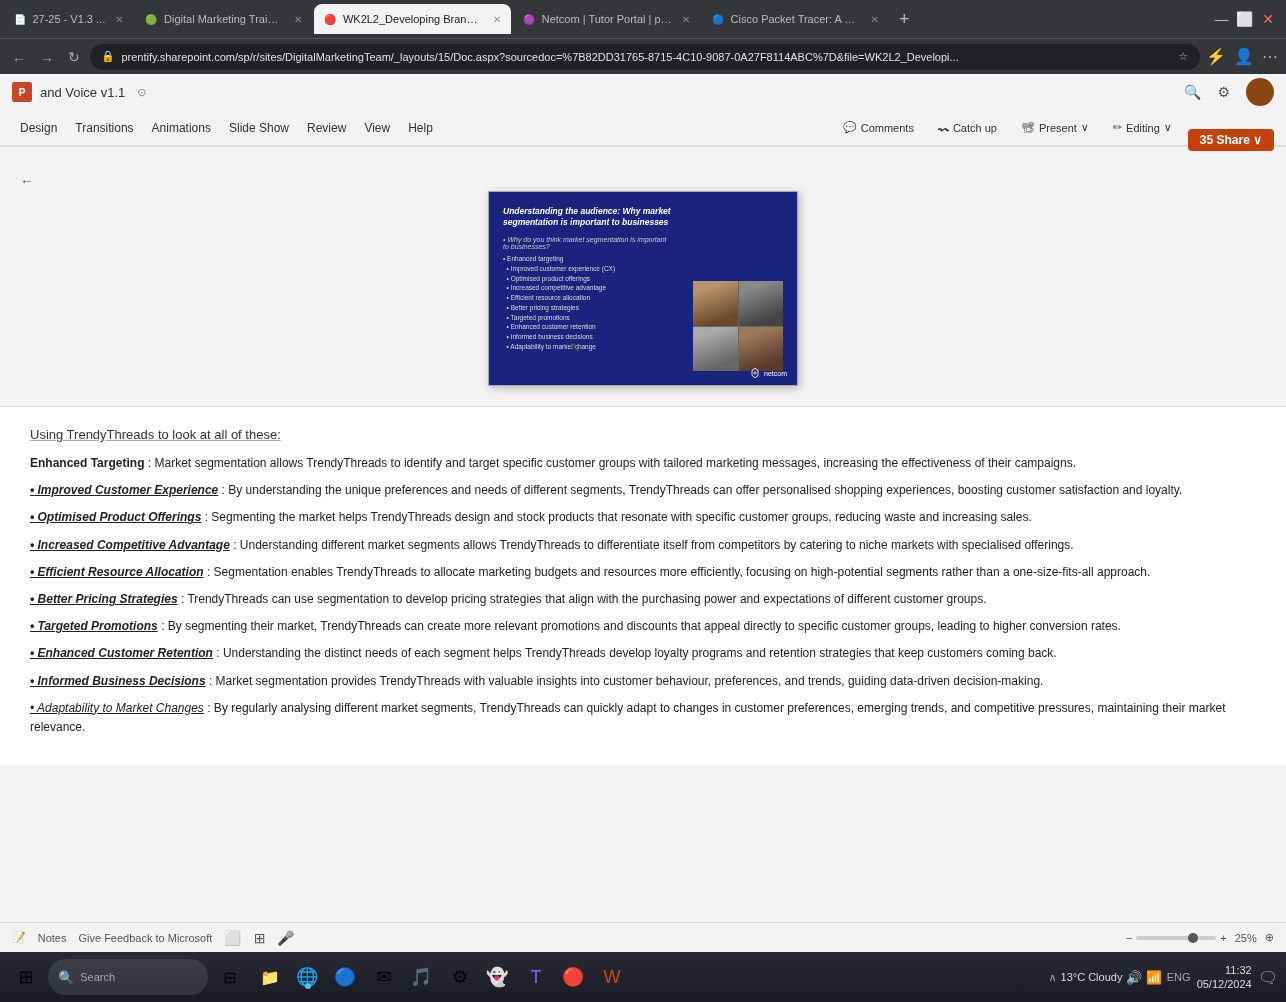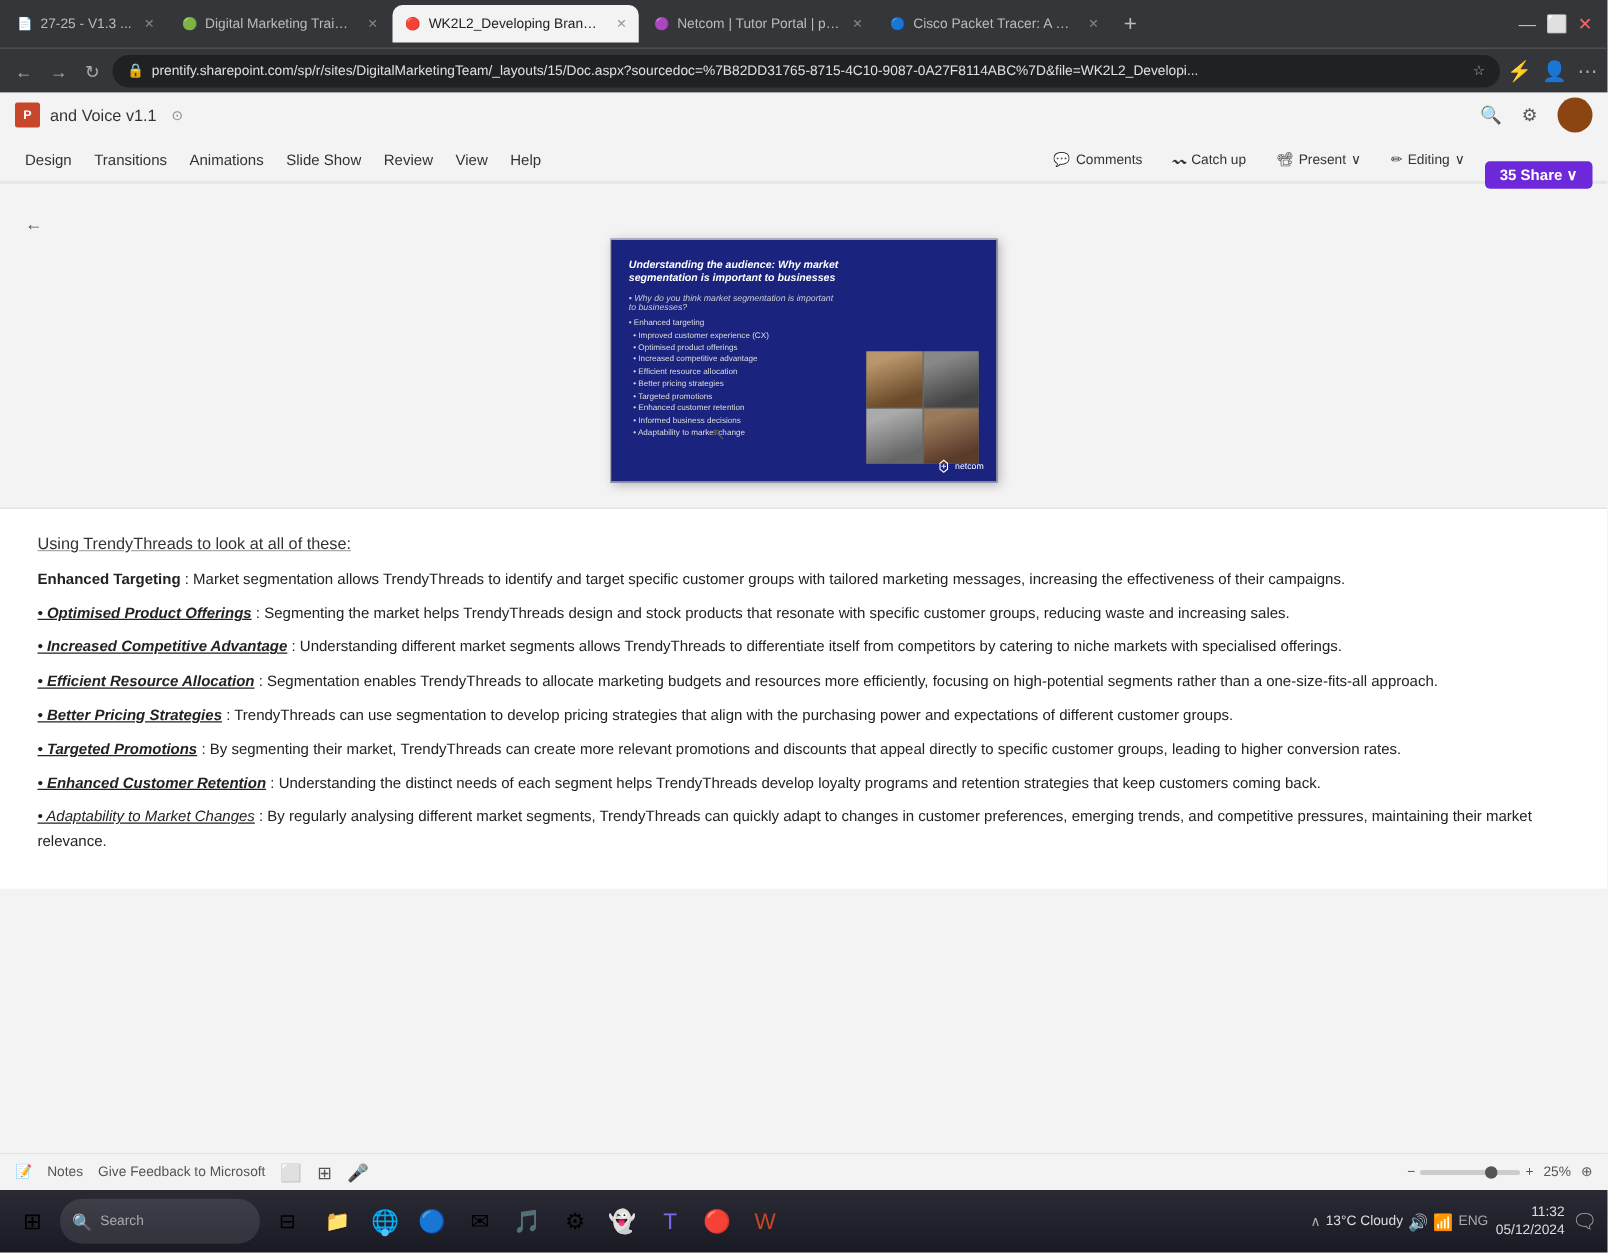--- a/index.html
+++ b/index.html
@@ -196,21 +196,21 @@
       display: flex;
       align-items: center;
       gap: 4px;
       padding: 4px 8px;
       font-size: 11px;
       color: #333;
       cursor: pointer;
       border-radius: 3px;
     }
     .share-btn {
-      background: #6d28d9;
+      background: #c2410c;
       color: white;
       padding: 4px 12px;
       border-radius: 4px;
       font-size: 12px;
       font-weight: 600;
       cursor: pointer;
       margin-top: 24px;
     }
 
     
@@ -615,20 +615,24 @@
 </div>
 
 <div class="main-content">
   <div class="content-intro">Using TrendyThreads to look at all of these:</div>
 
   <div class="content-paragraph">
     <span class="bold">Enhanced Targeting</span>
     <span>: Market segmentation allows TrendyThreads to identify and target specific customer groups with tailored marketing messages, increasing the effectiveness of their campaigns.</span>
   </div>
 
+  <div class="content-paragraph">
+    <span class="bold-italic" style="font-weight:bold;font-style:italic;text-decoration:underline;">• Improved Customer Experience</span>
+    <span>: By understanding the unique preferences and needs of different segments, TrendyThreads can offer personalised shopping experiences, boosting customer satisfaction and loyalty.</span>
+  </div>
 
   <div class="content-paragraph">
     <span style="font-weight:bold;font-style:italic;text-decoration:underline;">• Optimised Product Offerings</span>
     <span>: Segmenting the market helps TrendyThreads design and stock products that resonate with specific customer groups, reducing waste and increasing sales.</span>
   </div>
 
   <div class="content-paragraph">
     <span style="font-weight:bold;font-style:italic;text-decoration:underline;">• Increased Competitive Advantage</span>
     <span>: Understanding different market segments allows TrendyThreads to differentiate itself from competitors by catering to niche markets with specialised offerings.</span>
   </div>
@@ -646,20 +650,24 @@
   <div class="content-paragraph">
     <span style="font-weight:bold;font-style:italic;text-decoration:underline;">• Targeted Promotions</span>
     <span>: By segmenting their market, TrendyThreads can create more relevant promotions and discounts that appeal directly to specific customer groups, leading to higher conversion rates.</span>
   </div>
 
   <div class="content-paragraph">
     <span style="font-weight:bold;font-style:italic;text-decoration:underline;">• Enhanced Customer Retention</span>
     <span>: Understanding the distinct needs of each segment helps TrendyThreads develop loyalty programs and retention strategies that keep customers coming back.</span>
   </div>
 
+  <div class="content-paragraph">
+    <span style="font-weight:bold;font-style:italic;text-decoration:underline;">• Informed Business Decisions</span>
+    <span>: Market segmentation provides TrendyThreads with valuable insights into customer behaviour, preferences, and trends, guiding data-driven decision-making.</span>
+  </div>
 
   <div class="content-paragraph">
     <span style="font-weight:normal;font-style:italic;text-decoration:underline;">• Adaptability to Market Changes</span>
     <span>: By regularly analysing different market segments, TrendyThreads can quickly adapt to changes in customer preferences, emerging trends, and competitive pressures, maintaining their market relevance.</span>
   </div>
 </div>
 
 <div class="status-bar">
   <span>📝</span>
   <span>Notes</span>

